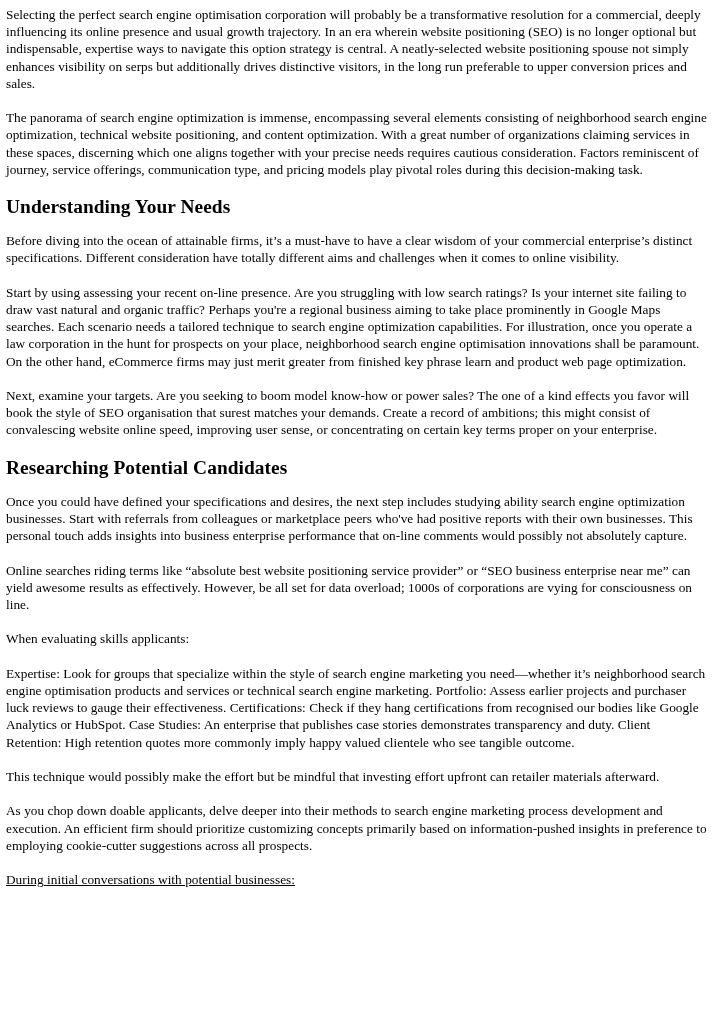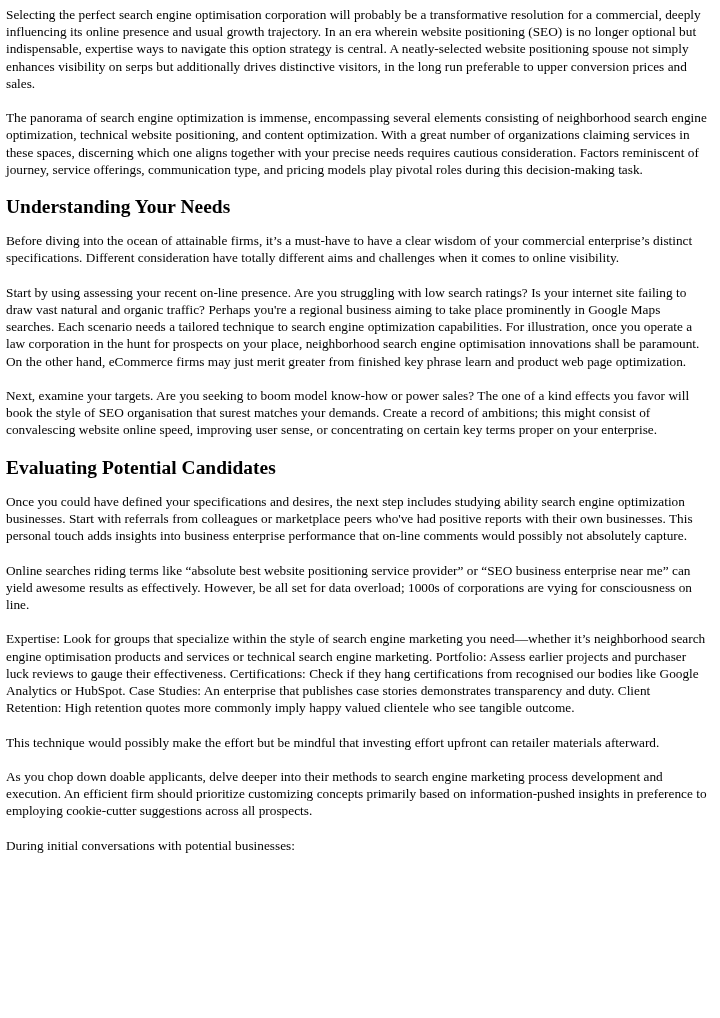--- a/index.html
+++ b/index.html
@@ -24,20 +24,21 @@
   .para {
     font-size: 13.3px;
     line-height: 17.2px;
     margin: 0 0 17.2px 0;
     text-align: left;
     word-spacing: 0.1px;
     color: #000000;
   }
   .para:last-child {
     margin-bottom: 0;
+    text-decoration: underline;
   }
   .heading {
     font-size: 19.4px;
     line-height: 23px;
     font-weight: bold;
     margin: 12px 0 14px 0;
     letter-spacing: 0.05px;
     color: #000000;
   }
   .heading.first {
@@ -54,26 +55,27 @@
   <p class="para">The panorama of search engine optimization is immense, encompassing several elements consisting of neighborhood search engine optimization, technical website positioning, and content optimization. With a great number of organizations claiming services in these spaces, discerning which one aligns together with your precise needs requires cautious consideration. Factors reminiscent of journey, service offerings, communication type, and pricing models play pivotal roles during this decision-making task.</p>
 
   <h2 class="heading first">Understanding Your Needs</h2>
 
   <p class="para">Before diving into the ocean of attainable firms, it’s a must-have to have a clear wisdom of your commercial enterprise’s distinct specifications. Different consideration have totally different aims and challenges when it comes to online visibility.</p>
 
   <p class="para">Start by using assessing your recent on-line presence. Are you struggling with low search ratings? Is your internet site failing to draw vast natural and organic traffic? Perhaps you're a regional business aiming to take place prominently in Google Maps searches. Each scenario needs a tailored technique to search engine optimization capabilities. For illustration, once you operate a law corporation in the hunt for prospects on your place, neighborhood search engine optimisation innovations shall be paramount. On the other hand, eCommerce firms may just merit greater from finished key phrase learn and product web page optimization.</p>
 
   <p class="para">Next, examine your targets. Are you seeking to boom model know-how or power sales? The one of a kind effects you favor will book the style of SEO organisation that surest matches your demands. Create a record of ambitions; this might consist of convalescing website online speed, improving user sense, or concentrating on certain key terms proper on your enterprise.</p>
 
-  <h2 class="heading">Evaluating Potential Candidates</h2>
+  <h2 class="heading">Researching Potential Candidates</h2>
 
   <p class="para">Once you could have defined your specifications and desires, the next step includes studying ability search engine optimization businesses. Start with referrals from colleagues or marketplace peers who've had positive reports with their own businesses. This personal touch adds insights into business enterprise performance that on-line comments would possibly not absolutely capture.</p>
 
   <p class="para">Online searches riding terms like “absolute best website positioning service provider” or “SEO business enterprise near me” can yield awesome results as effectively. However, be all set for data overload; 1000s of corporations are vying for consciousness on line.</p>
 
+  <p class="para">When evaluating skills applicants:</p>
 
   <p class="para">Expertise: Look for groups that specialize within the style of search engine marketing you need—whether it’s neighborhood search engine optimisation products and services or technical search engine marketing. Portfolio: Assess earlier projects and purchaser luck reviews to gauge their effectiveness. Certifications: Check if they hang certifications from recognised our bodies like Google Analytics or HubSpot. Case Studies: An enterprise that publishes case stories demonstrates transparency and duty. Client Retention: High retention quotes more commonly imply happy valued clientele who see tangible outcome.</p>
 
   <p class="para">This technique would possibly make the effort but be mindful that investing effort upfront can retailer materials afterward.</p>
 
 
   <p class="para">As you chop down doable applicants, delve deeper into their methods to search engine marketing process development and execution. An efficient firm should prioritize customizing concepts primarily based on information-pushed insights in preference to employing cookie-cutter suggestions across all prospects.</p>
 
   <p class="para">During initial conversations with potential businesses:</p>
 

